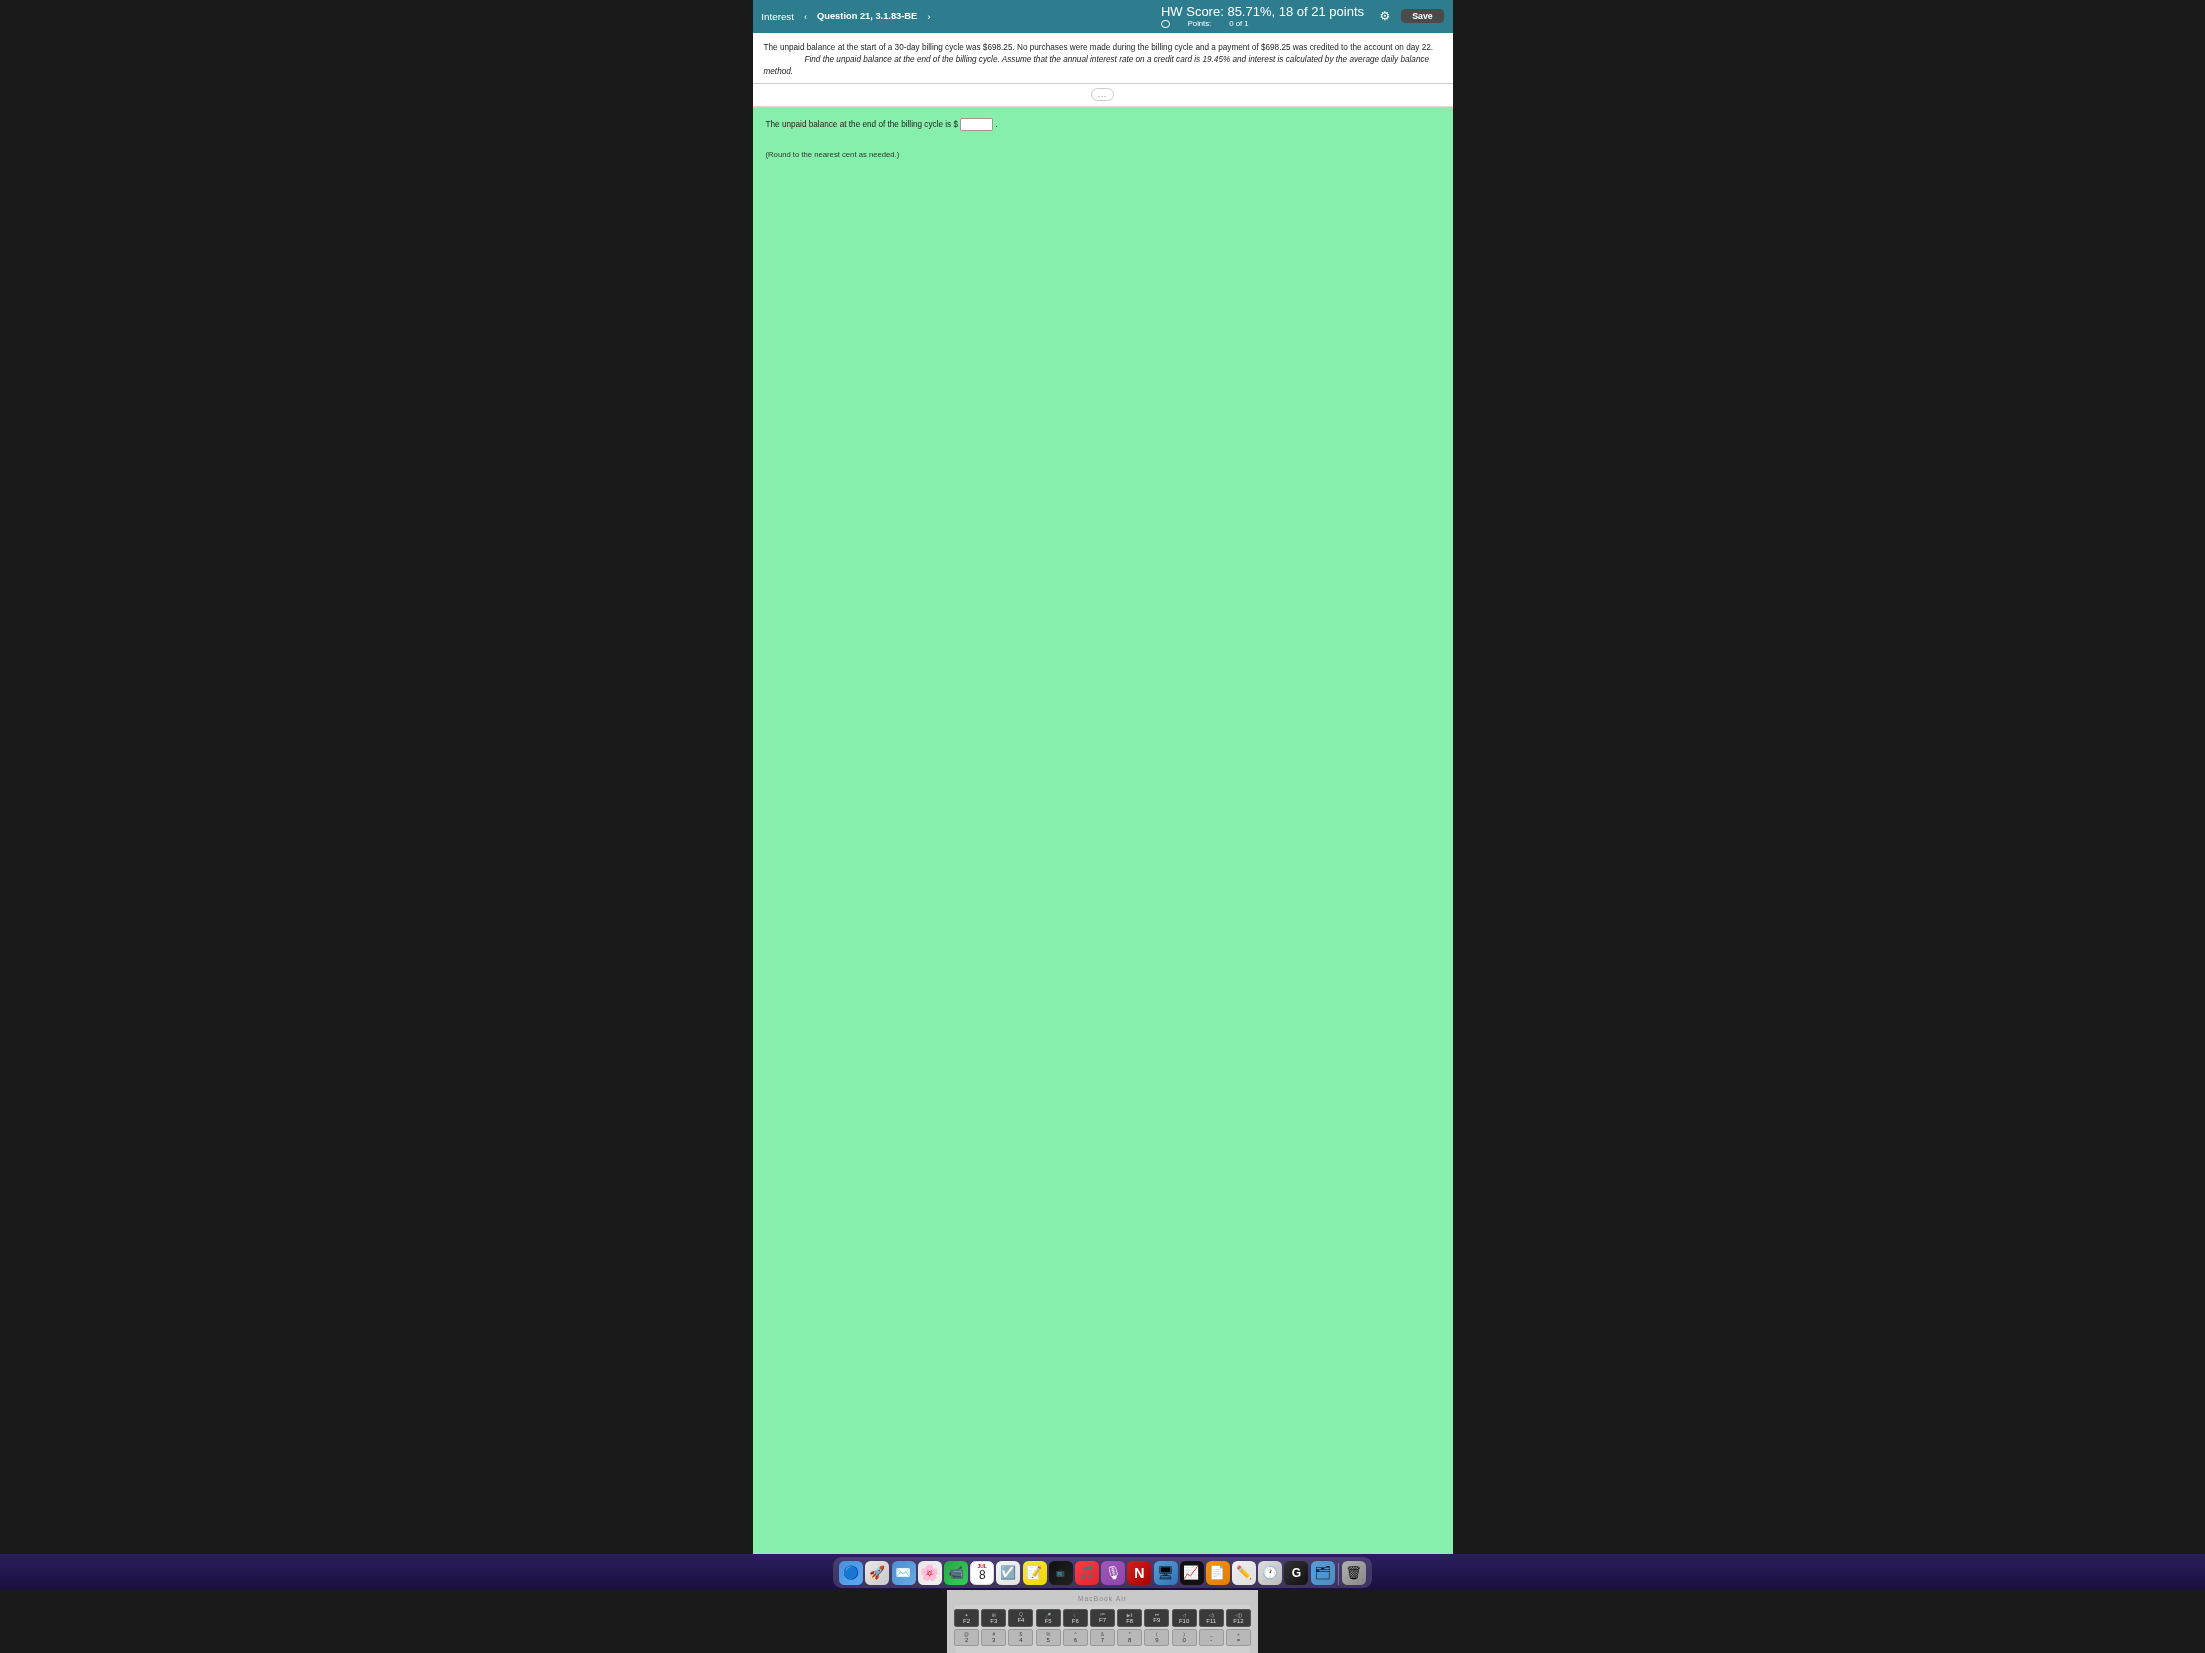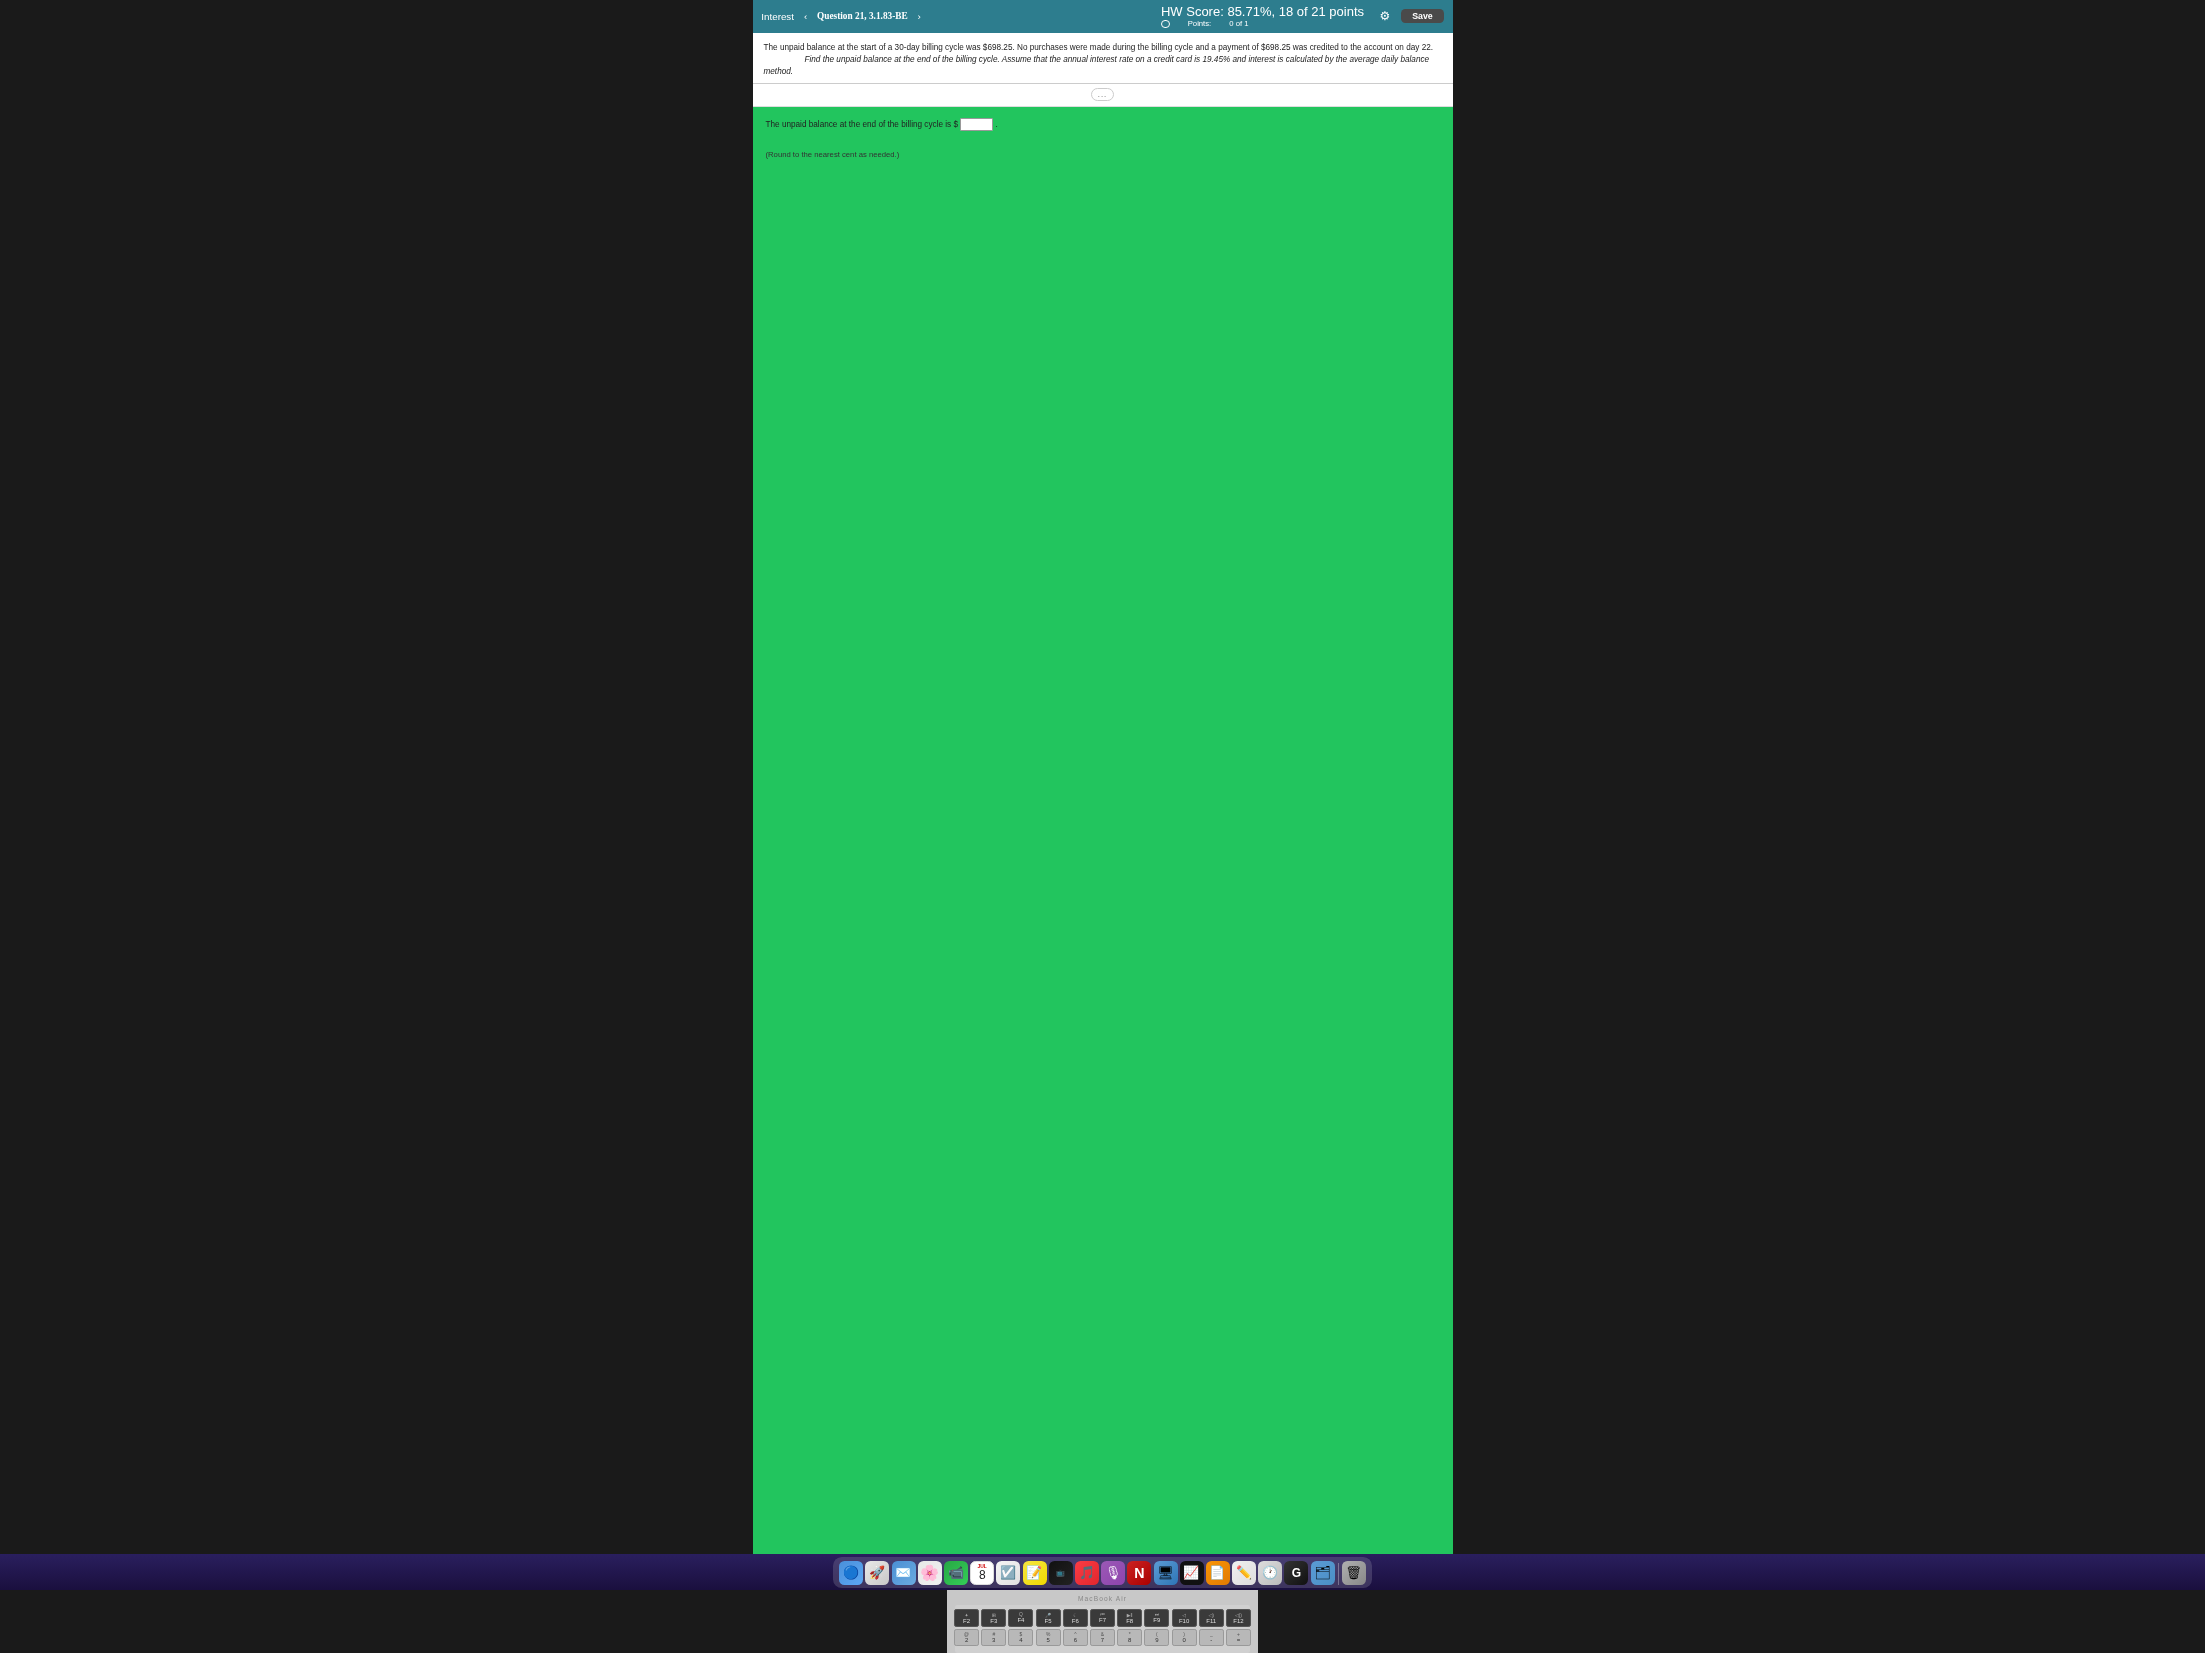--- a/index.html
+++ b/index.html
@@ -48,21 +48,20 @@
       color: white;
       font-size: 9.8px;
       cursor: pointer;
       padding: 1.1px 3.3px;
     }
 
     .question-label {
       font-size: 9.3px;
       font-weight: 600;
       color: white;
-      font-family: Liberation Serif, serif;
     }
 
     .hw-score-section {
       margin-left: auto;
       text-align: center;
       color: white;
     }
 
     .hw-score-title {
       font-size: 13px;
@@ -139,21 +138,21 @@
       padding: 1.1px 5.5px;
       font-size: 7.7px;
       cursor: pointer;
       color: #555;
       letter-spacing: 1.1px;
     }
 
     
     .answer-area {
       padding: 11px 13px;
-      background: #22c55e;
+      background: #86efac;
       flex: 1;
       min-height: 164px;
     }
 
     .answer-line {
       font-size: 8.2px;
       color: #222;
       display: flex;
       align-items: center;
       gap: 2.2px;

